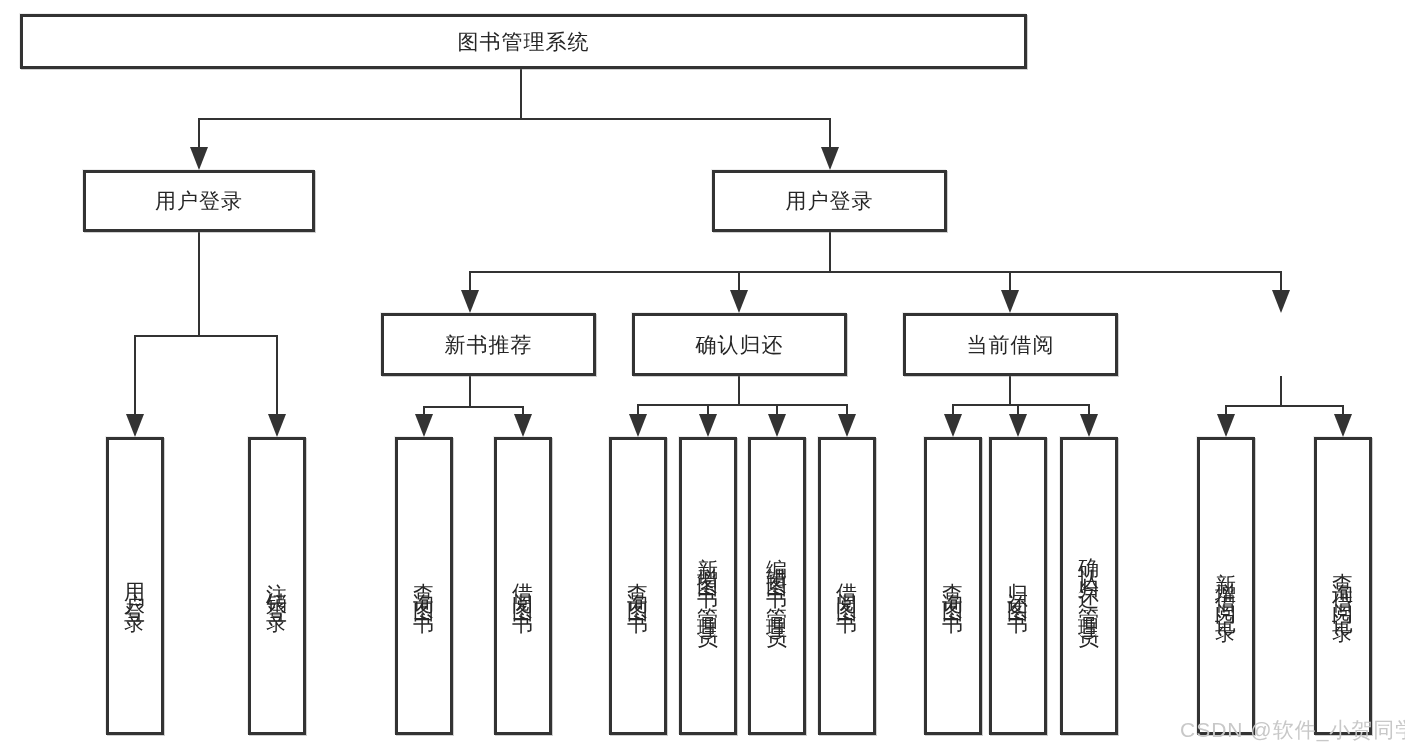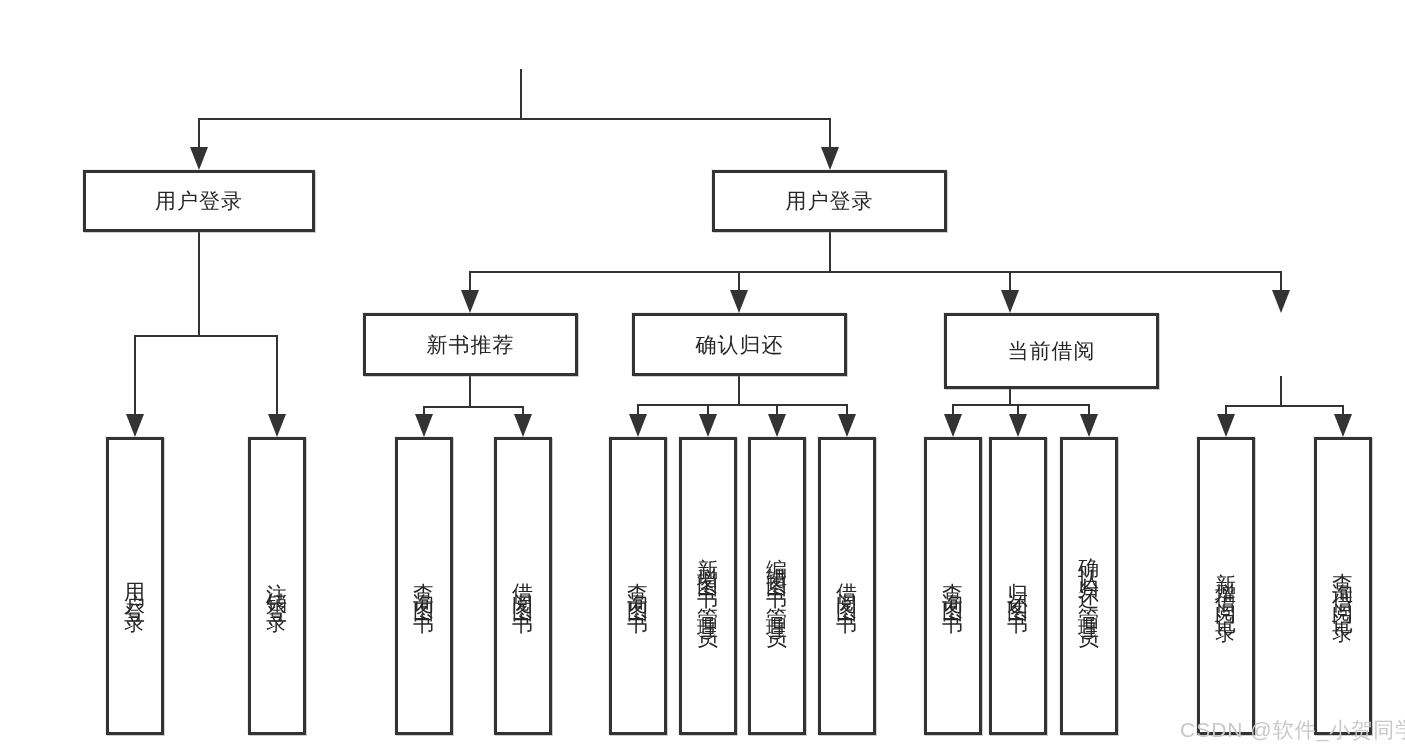--- a/index.html
+++ b/index.html
@@ -88,35 +88,38 @@
   <div class="v" style="left:1088px;top:404px;height:11px"></div>
   <div class="a" style="left:1080px;top:414px"></div>
 
   <div class="v" style="left:1280px;top:376px;height:31px"></div>
   <div class="h" style="left:1225px;top:405px;width:119px"></div>
   <div class="v" style="left:1225px;top:405px;height:10px"></div>
   <div class="a" style="left:1217px;top:414px"></div>
   <div class="v" style="left:1342px;top:405px;height:10px"></div>
   <div class="a" style="left:1334px;top:414px"></div>
 
+  <div class="box" style="left:20px;top:14px;width:1007px;height:55px">
+    <span class="lbl">图书管理系统</span>
+  </div>
 
   <div class="box" style="left:83px;top:170px;width:232px;height:62px">
     <span class="lbl">用户登录</span>
   </div>
   <div class="box" style="left:712px;top:170px;width:235px;height:62px">
     <span class="lbl">用户登录</span>
   </div>
 
-  <div class="box" style="left:363px;top:313px;width:215px;height:63px">
+  <div class="box" style="left:381px;top:313px;width:215px;height:63px">
     <span class="lbl">新书推荐</span>
   </div>
   <div class="box" style="left:632px;top:313px;width:215px;height:63px">
     <span class="lbl">确认归还</span>
   </div>
-  <div class="box" style="left:944px;top:313px;width:215px;height:76px">
+  <div class="box" style="left:903px;top:313px;width:215px;height:63px">
     <span class="lbl">当前借阅</span>
   </div>
 
   <div class="box leaf" style="left:106px;top:437px;width:58px;height:298px">
     <span class="vtxt">用户登录</span>
   </div>
   <div class="box leaf" style="left:248px;top:437px;width:58px;height:298px">
     <span class="vtxt">注销登录</span>
   </div>
 

